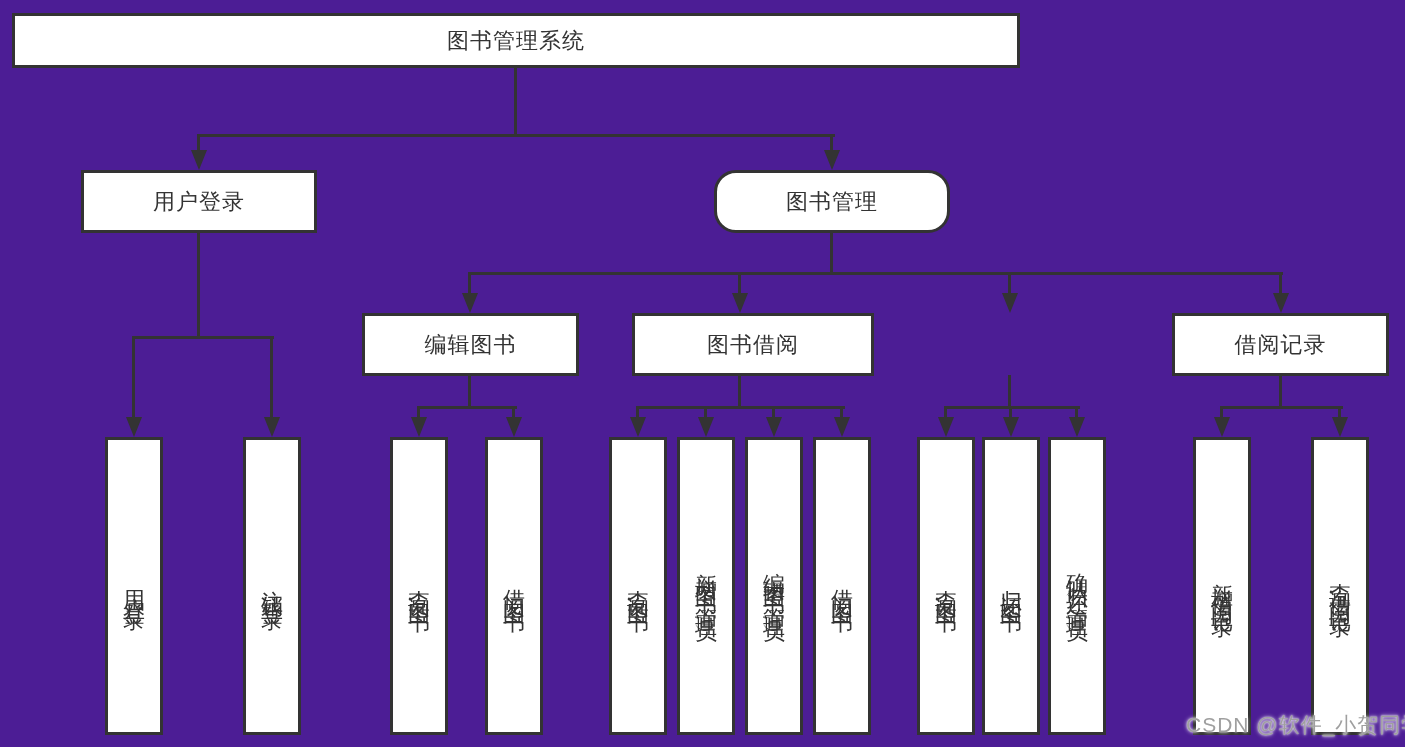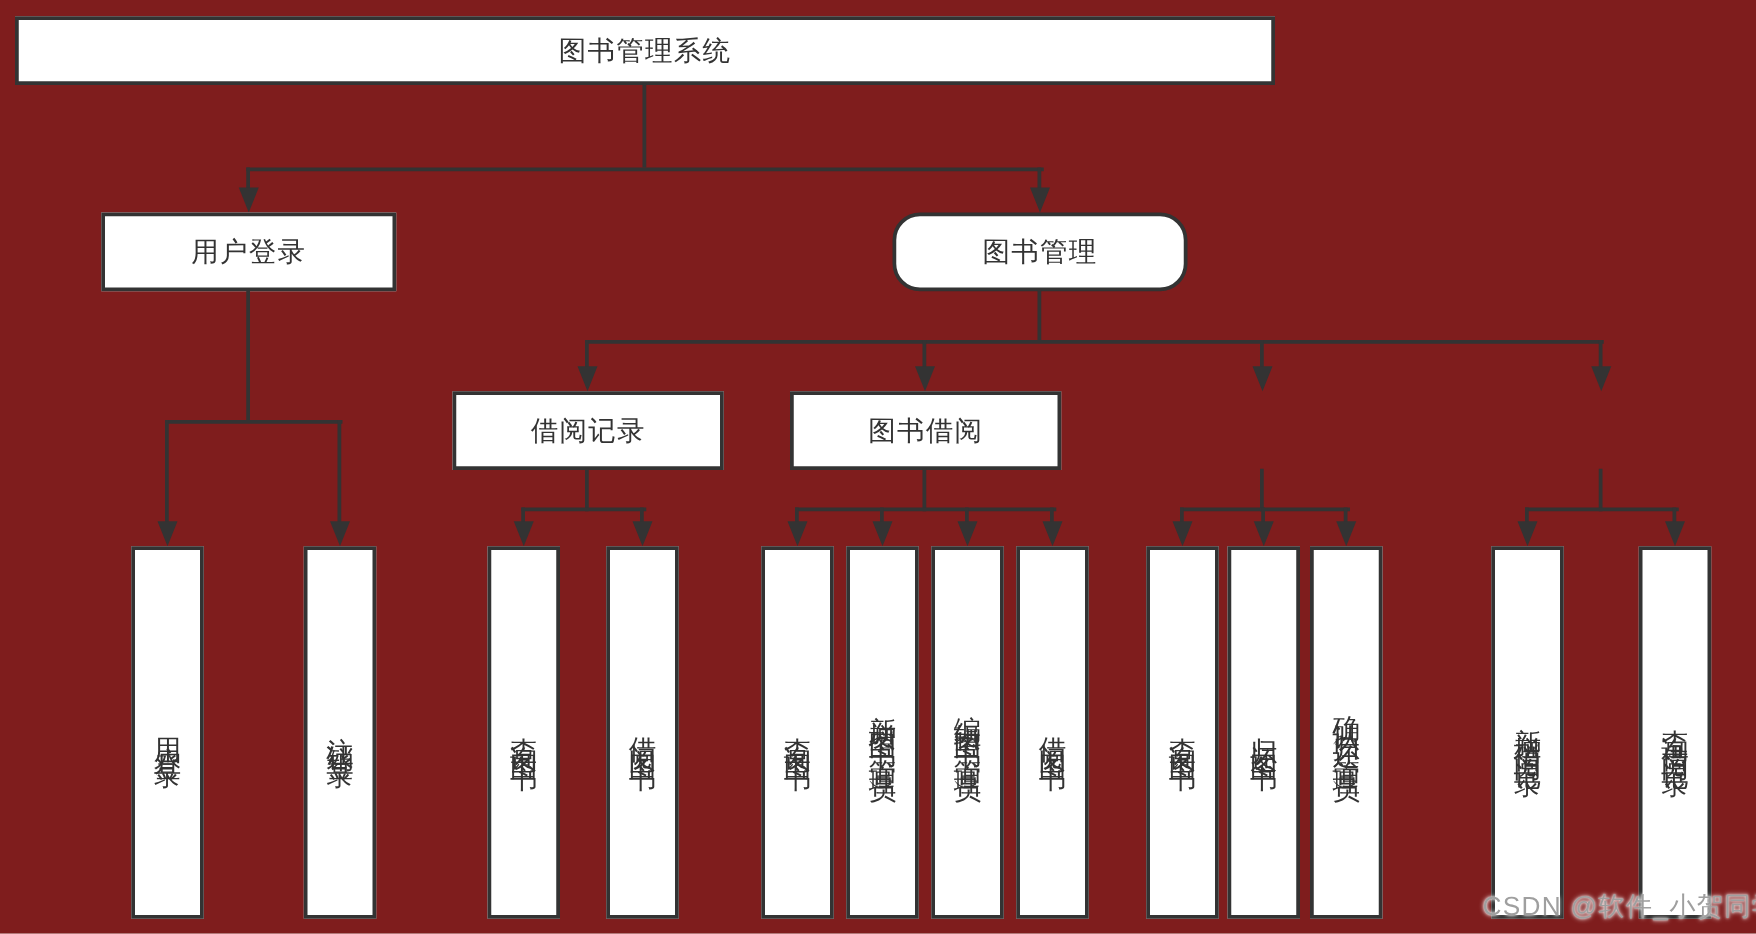--- a/index.html
+++ b/index.html
@@ -1,20 +1,20 @@
 <!DOCTYPE html>
 <html><head>
 <meta charset="utf-8">
 <style>
   html, body { margin: 0; padding: 0; background: #ffffff; }
   .stage {
     position: relative;
     width: 1405px;
     height: 747px;
-    background: #7f1d1d;
+    background: #4c1d95;
     font-family: "Liberation Sans", "DejaVu Sans", sans-serif;
     overflow: hidden;
   }
   .box {
     position: absolute;
     box-sizing: border-box;
     border: 3px solid #333333;
     background: #ffffff;
     display: flex;
     align-items: center;
@@ -96,24 +96,27 @@
   <div class="vline" style="left:468px; top:272px; height:23px;"></div>
   <div class="arrow" style="left:462px; top:293px;"></div>
   <div class="vline" style="left:738px; top:272px; height:23px;"></div>
   <div class="arrow" style="left:732px; top:293px;"></div>
   <div class="vline" style="left:1008px; top:272px; height:23px;"></div>
   <div class="arrow" style="left:1002px; top:293px;"></div>
   <div class="vline" style="left:1279px; top:272px; height:23px;"></div>
   <div class="arrow" style="left:1273px; top:293px;"></div>
 
   <div class="box" style="left:362px; top:313px; width:217px; height:63px;">
+    <span>编辑图书</span>
+  </div>
+  <div class="box" style="left:632px; top:313px; width:242px; height:63px;">
+    <span>图书借阅</span>
+  </div>
+  <div class="box" style="left:1172px; top:313px; width:217px; height:63px;">
     <span>借阅记录</span>
-  </div>
-  <div class="box" style="left:632px; top:313px; width:217px; height:63px;">
-    <span>图书借阅</span>
   </div>
 
   <div class="vline" style="left:468px; top:375px; height:34px;"></div>
   <div class="hline" style="left:417px; top:406px; width:100px;"></div>
   <div class="vline" style="left:417px; top:406px; height:13px;"></div>
   <div class="arrow" style="left:411px; top:417px;"></div>
   <div class="vline" style="left:512px; top:406px; height:13px;"></div>
   <div class="arrow" style="left:506px; top:417px;"></div>
 
   <div class="vline" style="left:738px; top:375px; height:34px;"></div>

